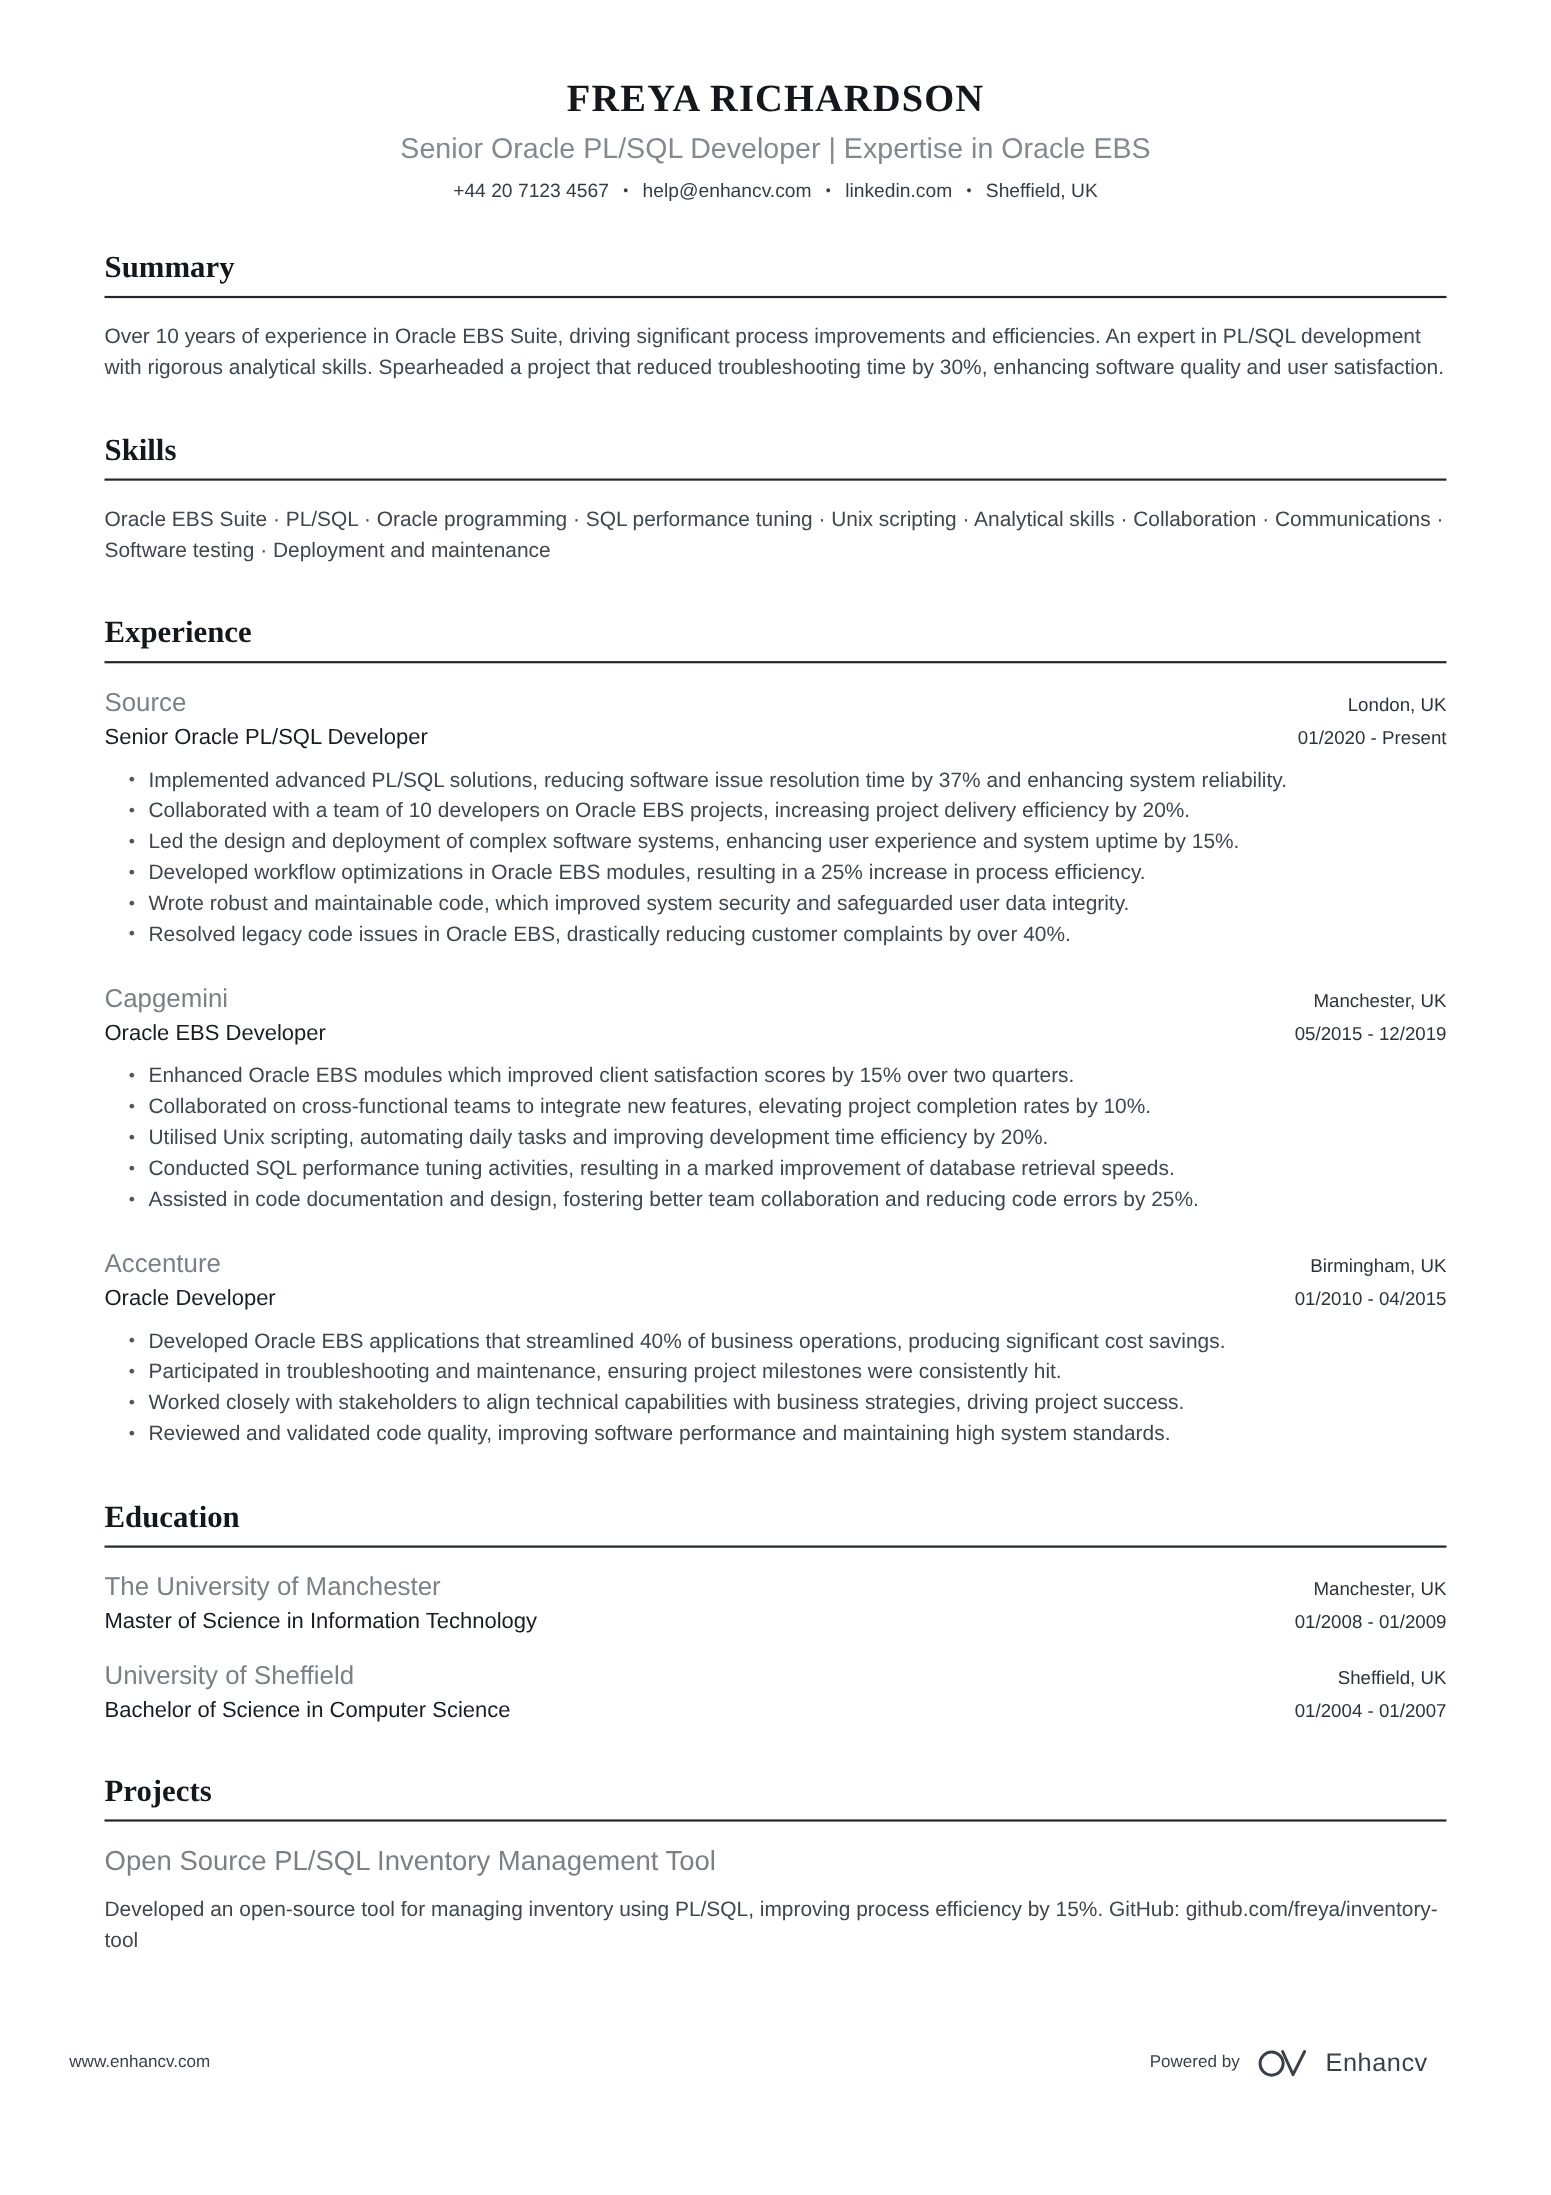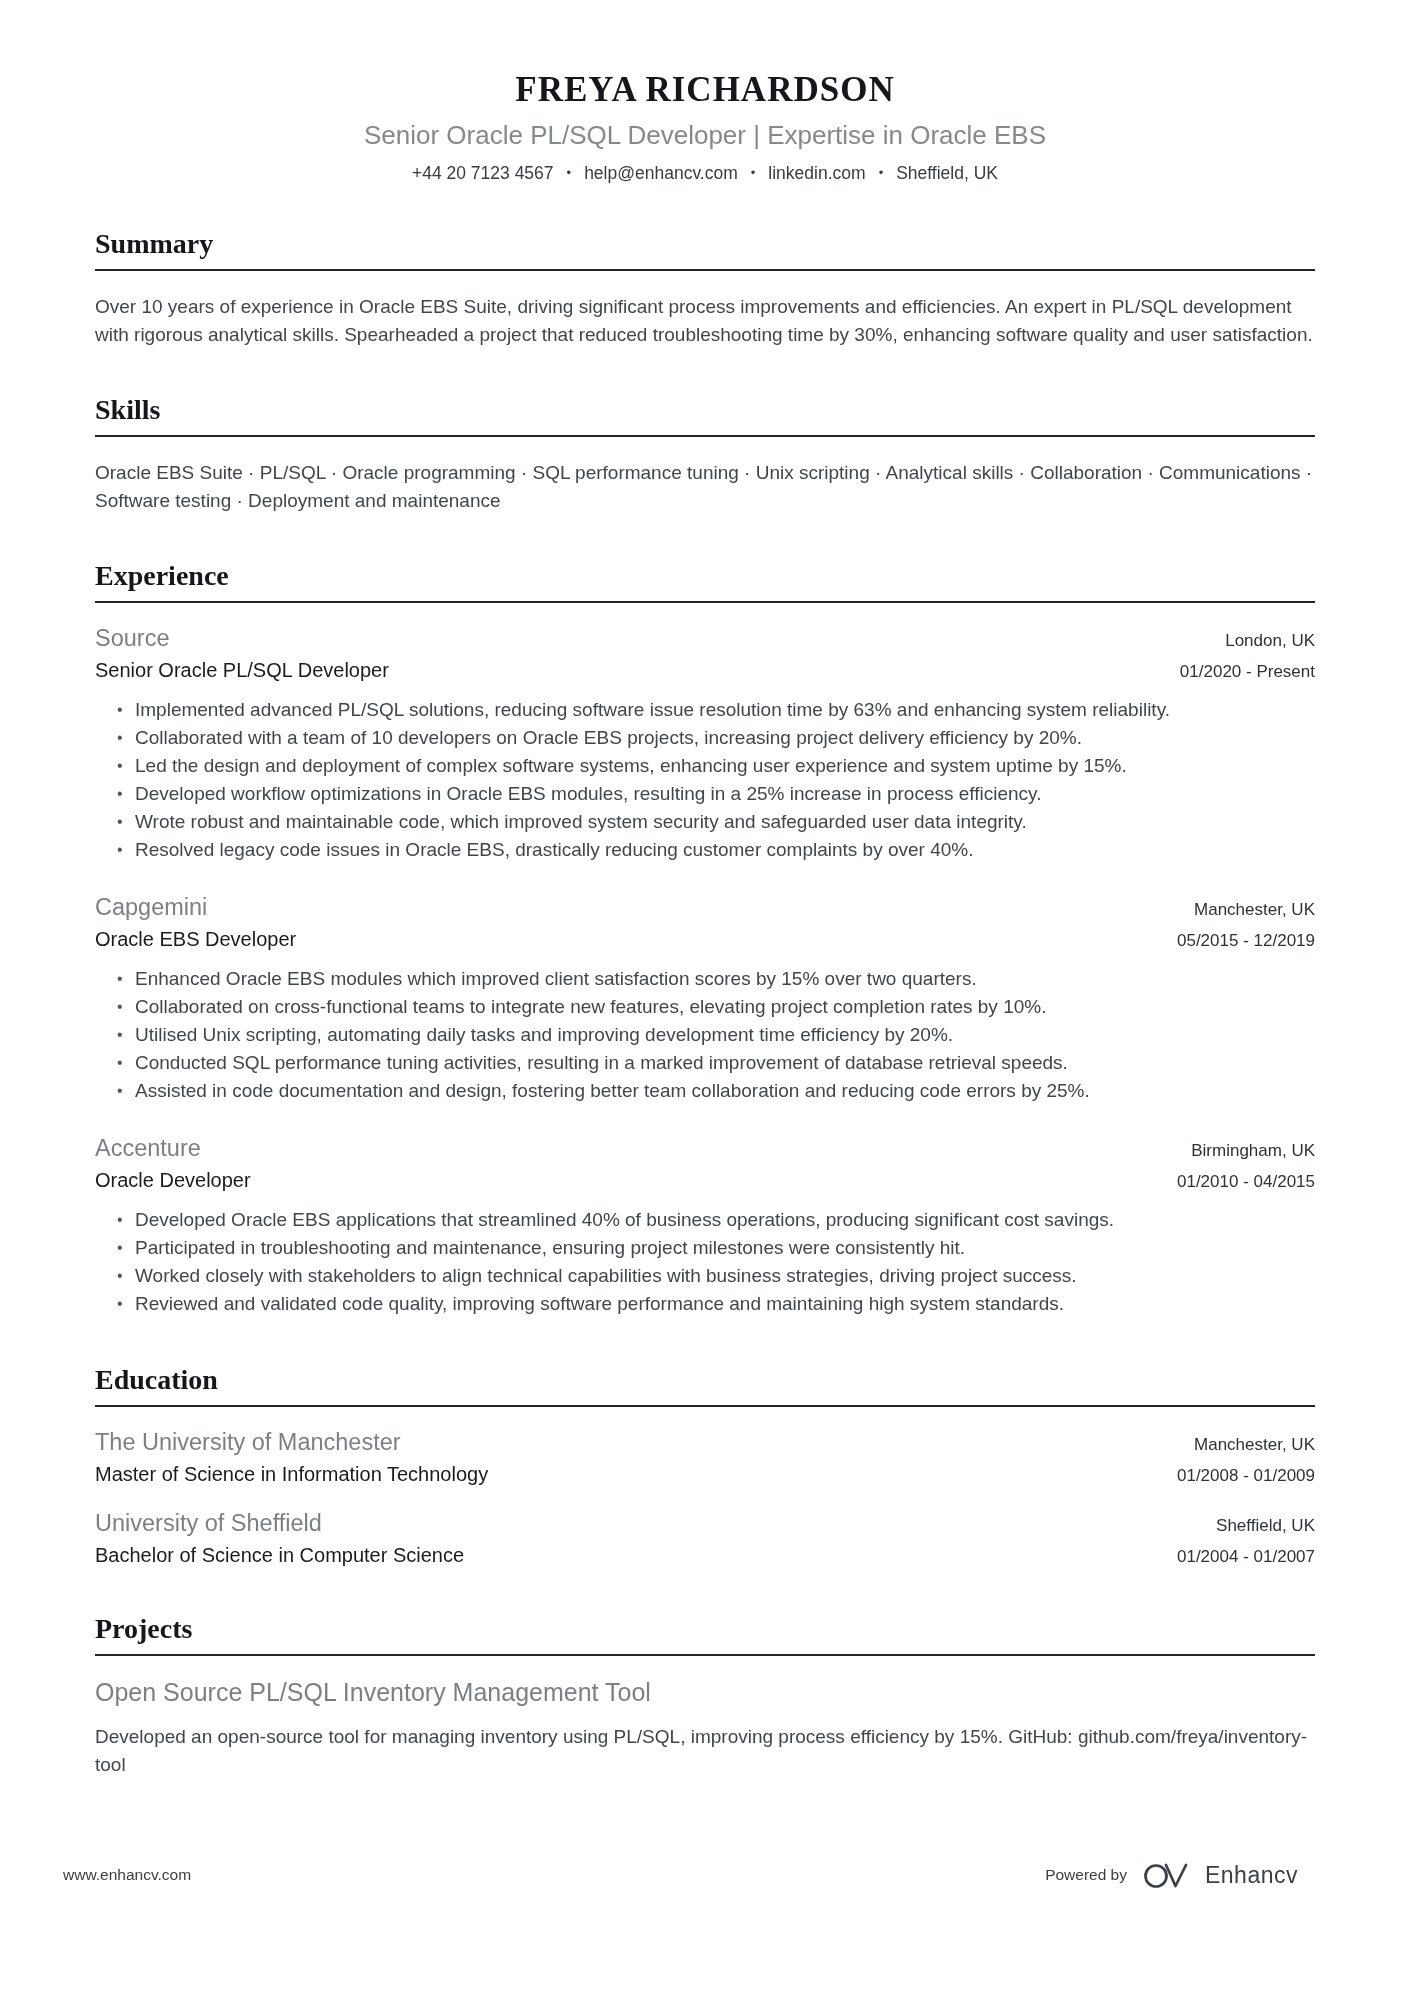--- a/index.html
+++ b/index.html
@@ -197,21 +197,21 @@
       <article class="entry">
         <div class="entry-row">
           <span class="org">Source</span>
           <span class="meta">London, UK</span>
         </div>
         <div class="entry-row">
           <span class="role">Senior Oracle PL/SQL Developer</span>
           <span class="meta">01/2020 - Present</span>
         </div>
         <ul class="bullets">
-          <li>Implemented advanced PL/SQL solutions, reducing software issue resolution time by 63% and enhancing system reliability.</li>
+          <li>Implemented advanced PL/SQL solutions, reducing software issue resolution time by 37% and enhancing system reliability.</li>
           <li>Collaborated with a team of 10 developers on Oracle EBS projects, increasing project delivery efficiency by 20%.</li>
           <li>Led the design and deployment of complex software systems, enhancing user experience and system uptime by 15%.</li>
           <li>Developed workflow optimizations in Oracle EBS modules, resulting in a 25% increase in process efficiency.</li>
           <li>Wrote robust and maintainable code, which improved system security and safeguarded user data integrity.</li>
           <li>Resolved legacy code issues in Oracle EBS, drastically reducing customer complaints by over 40%.</li>
         </ul>
       </article>
 
       <article class="entry">
         <div class="entry-row">

